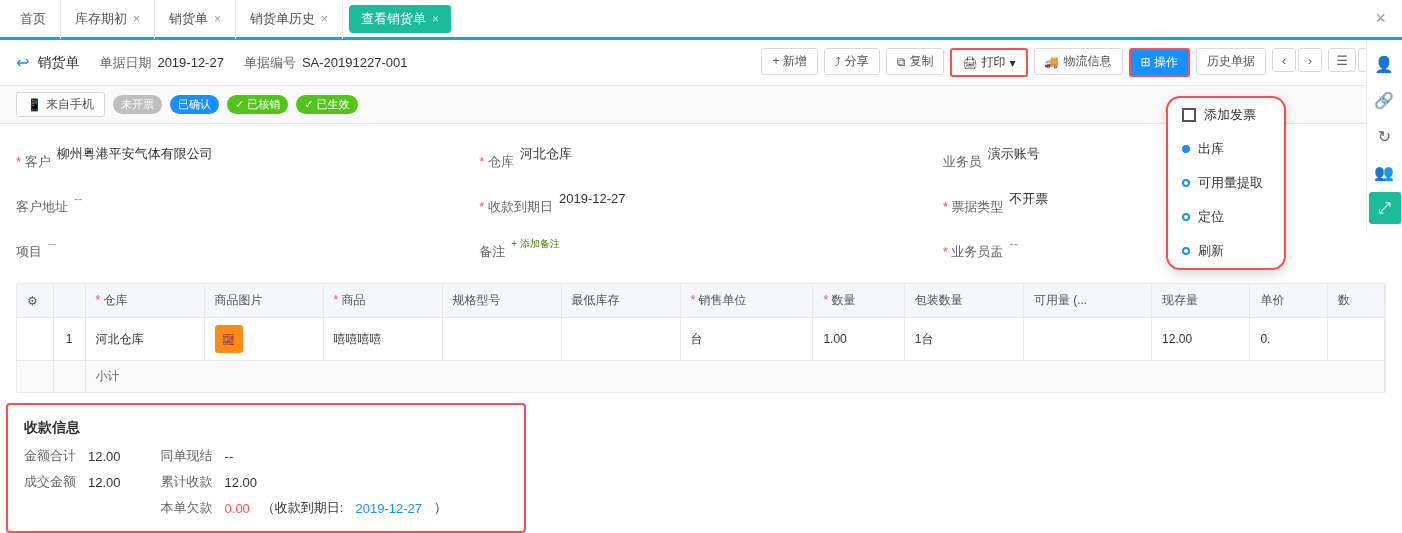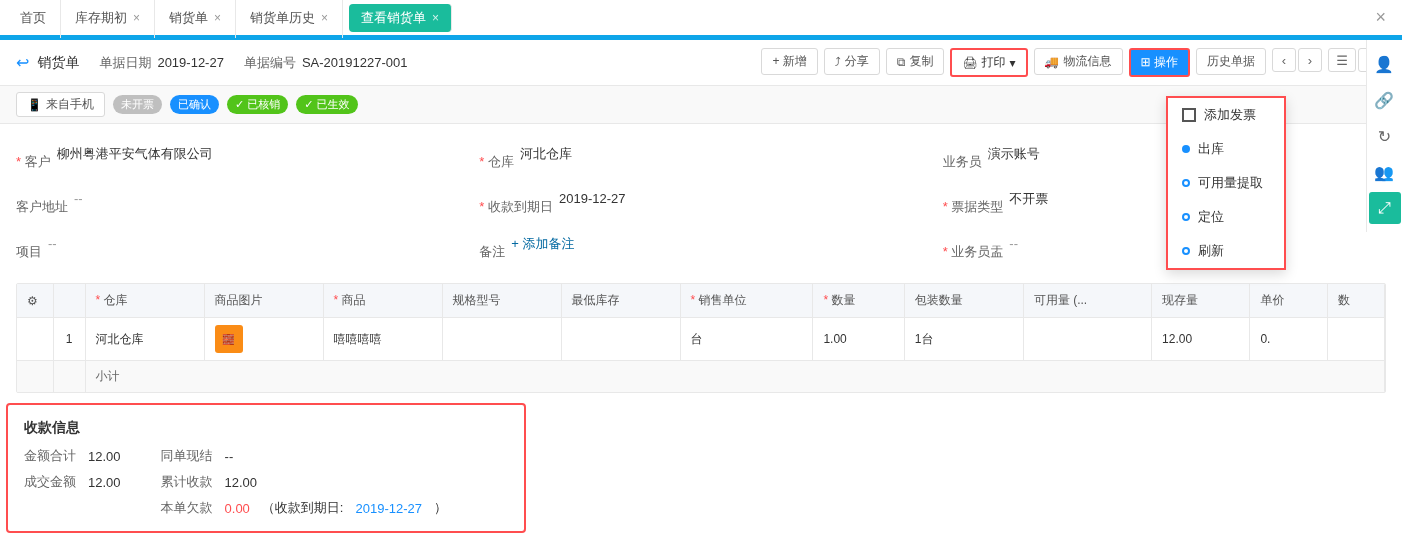--- a/index.html
+++ b/index.html
@@ -1,20 +1,20 @@
 <!DOCTYPE html>
 <html><head>
   <meta charset="utf-8">
   <style>
     * { box-sizing: border-box; margin: 0; padding: 0; }
     body { font-family: "Microsoft YaHei", "PingFang SC", Arial, sans-serif; font-size: 13px; background: #f0f2f5; color: #333; }
 
     
     .tab-bar {
-      display: flex; align-items: center; background: #fff; border-bottom: 5px solid #0ea5e9;
+      display: flex; align-items: center; background: #fff; border-bottom: 3px solid #0ea5e9;
       padding: 0 10px; height: 40px; position: relative;
     }
     .tab-item {
       display: flex; align-items: center; padding: 0 14px; height: 40px; cursor: pointer;
       font-size: 13px; color: #555; border-right: 1px solid #e8e8e8; white-space: nowrap;
     }
     .tab-item:first-child { padding-left: 10px; }
     .tab-item .tab-close { margin-left: 6px; font-size: 12px; color: #999; cursor: pointer; }
     .tab-item-green { background: #1abc9c; color: #fff !important; border-radius: 4px; margin-left: 6px; padding: 0 12px !important; height: 28px !important; align-self: center; justify-content: flex-end; }
     .tab-item-green .tab-close { color: rgba(255,255,255,0.8) !important; }
@@ -54,21 +54,21 @@
     .status-badge-gray { background: #bfbfbf; color: #fff; border-radius: 10px; padding: 2px 8px; font-size: 11px; }
     .status-badge-green { background: #52c41a; color: #fff; border-radius: 10px; padding: 2px 8px; font-size: 11px; }
 
     
     .form-section { padding: 12px 16px; background: #fff; }
     .form-row { display: flex; align-items: center; margin-bottom: 10px; gap: 20px; }
     .form-field { display: flex; align-items: center; gap: 6px; flex: 1; }
     .form-label { color: #666; white-space: nowrap; font-size: 13px; margin-top: 17px; }
     .form-label.required::before { content: "* "; color: #ff4d4f; }
     .form-value { color: #333; font-size: 13px; }
-    .form-add-link { color: #0369a1; cursor: pointer; font-size: 13px; }
+    .form-add-link { color: #4d7c0f; cursor: pointer; font-size: 10px; }
     .form-dash { color: #999; }
 
     
     .table-wrapper { border: 1px solid #e8e8e8; margin: 0 16px; border-radius: 2px; overflow-x: auto; }
     .data-table { width: 100%; border-collapse: collapse; font-size: 12px; }
     .data-table th {
       background: #f5f7fa; padding: 8px 10px; text-align: left; border-bottom: 1px solid #e8e8e8;
       border-right: 1px solid #e8e8e8; color: #555; font-weight: 500; white-space: nowrap;
     }
     .data-table th.required::before { content: "* "; color: #ff4d4f; }
@@ -107,21 +107,21 @@
     
     .dropdown-overlay {
       position: absolute; top: 100px; right: 200px; background: #fff; border: 1px solid #e8e8e8;
       border-radius: 4px; box-shadow: 0 4px 12px rgba(0,0,0,0.15); z-index: 100; min-width: 120px;
     }
     .dropdown-item {
       display: flex; align-items: center; gap: 8px; padding: 8px 14px; cursor: pointer; font-size: 13px; color: #333;
     }
 
     
-    .dropdown-highlight { border: 2px solid #ff4d4f; border-radius: 0; overflow: visible; }
+    .dropdown-highlight { border: 2px solid #ff4d4f; border-radius: 14px; overflow: visible; }
 
     .main-content { padding-bottom: 20px; }
   </style>
 </head>
 <body>
 
 <div class="tab-bar">
   <div class="tab-item">
     <span>首页</span>
   </div>

